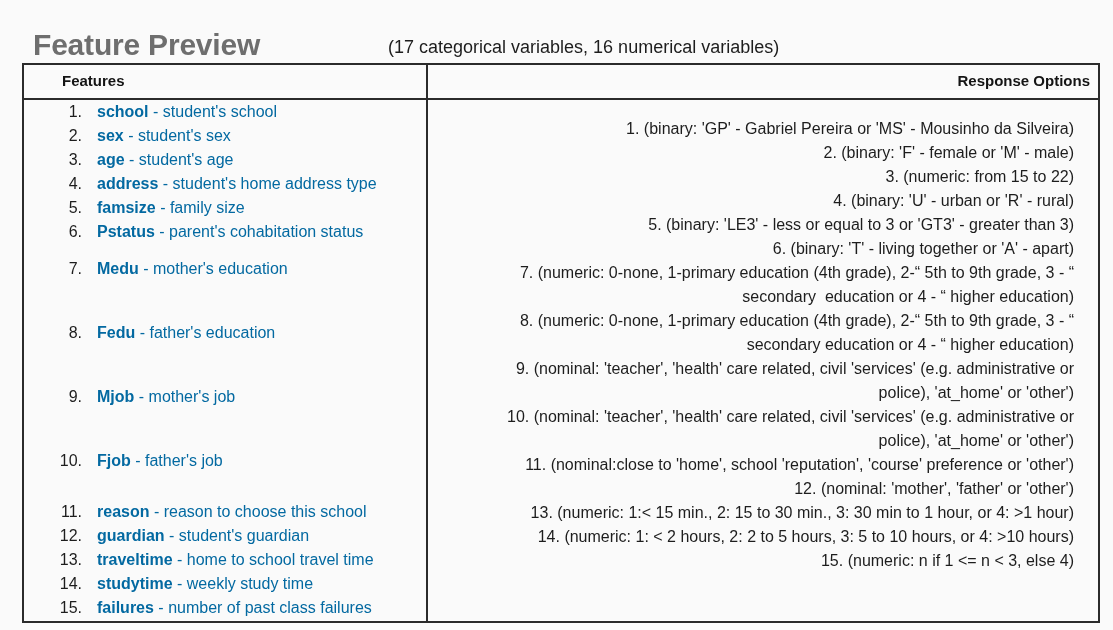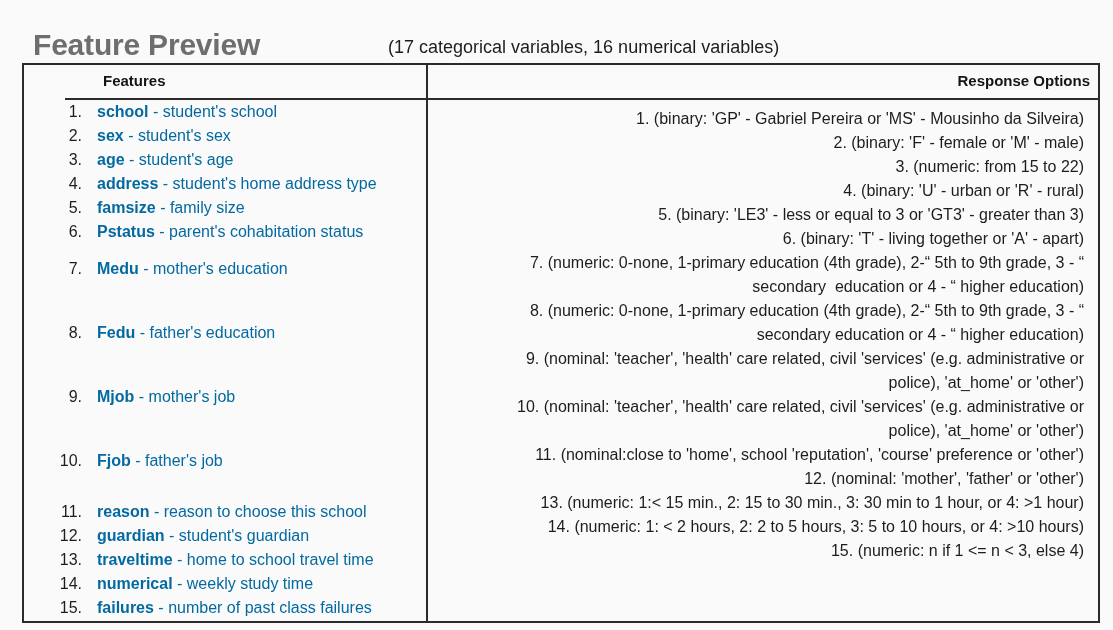--- a/index.html
+++ b/index.html
@@ -59,21 +59,20 @@
     height: 560px;
     box-sizing: border-box;
     border: 2px solid #2b2b2b;
     background: #fafafa;
   }
   .table-head {
     position: relative;
     height: 35px;
     border-bottom: 2px solid #2b2b2b;
     box-sizing: border-box;
-    margin-left: 41px;
   }
   .th-features {
     position: absolute;
     left: 38px;
     top: 7px;
     font-size: 15px;
     font-weight: bold;
     color: #141414;
     white-space: nowrap;
   }
@@ -144,22 +143,22 @@
     color: #1d1d1d;
   }
   .feat-desc {
     position: absolute;
     left: 73px;
     color: #0369a1;
   }
 
   
   .resp-list {
-    margin: 0;
-    padding: 7px;
+    margin: 16px;
+    padding: 1px;
     list-style: none;
   }
   .resp-item {
     position: relative;
     font-size: 16px;
     line-height: 24px;
     text-align: right;
     color: #1d1d1d;
     padding-right: 9px;
     white-space: pre;
@@ -237,21 +236,21 @@
             <li class="feat-item">
               <span class="feat-num">12.</span>
               <span class="feat-desc"><b>guardian</b><span> - student's guardian</span></span>
             </li>
             <li class="feat-item">
               <span class="feat-num">13.</span>
               <span class="feat-desc"><b>traveltime</b><span> - home to school travel time</span></span>
             </li>
             <li class="feat-item">
               <span class="feat-num">14.</span>
-              <span class="feat-desc"><b class="misspelled">numerical</b><span> - weekly study time</span></span>
+              <span class="feat-desc"><b class="misspelled">studytime</b><span> - weekly study time</span></span>
             </li>
             <li class="feat-item">
               <span class="feat-num">15.</span>
               <span class="feat-desc"><b>failures</b><span> - number of past class failures</span></span>
             </li>
           </ul>
       </div>
       <div class="col-right">
         <ul class="resp-list" id="resp-list">
             <li class="resp-item"><span class="line">1. (binary: 'GP' - Gabriel Pereira or 'MS' - Mousinho da Silveira)</span></li>

